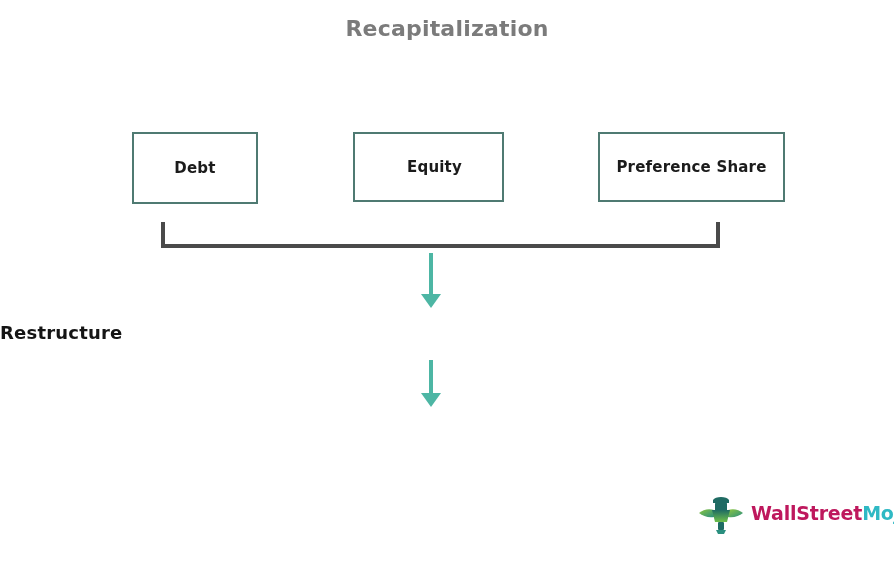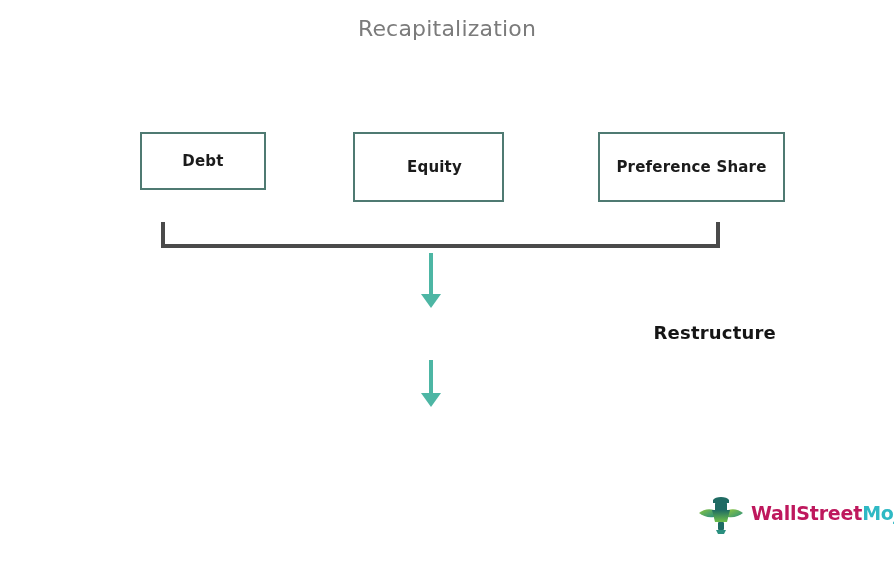--- a/index.html
+++ b/index.html
@@ -24,21 +24,21 @@
   }
 
   
   .diagram-title {
     position: absolute;
     left: 0;
     top: 16px;
     width: 894px;
     text-align: center;
     font-size: 22px;
-    font-weight: 400;
+    font-weight: 700;
     color: #7b7b7b;
     letter-spacing: 0.2px;
     white-space: nowrap;
   }
 
   
   .comp-box {
     position: absolute;
     box-sizing: border-box;
     border: 2px solid #4f7a72;
@@ -48,21 +48,21 @@
     justify-content: center;
   }
   .comp-box-label {
     font-size: 15px;
     font-weight: 700;
     color: #1b1b1b;
     letter-spacing: 0.2px;
     white-space: nowrap;
   }
 
-  #box-debt   { left: 140px; top: 132px; width: 126px; height: 58px; }
+  #box-debt   { left: 132px; top: 132px; width: 126px; height: 72px; }
   #box-equity { left: 353px; top: 132px; width: 151px; height: 70px; padding-left: 12px; }
   #box-pref   { left: 598px; top: 132px; width: 187px; height: 70px; text-align: right; }
 
   
   #bracket {
     position: absolute;
     left: 161px;
     top: 222px;
     width: 559px;
     height: 26px;
@@ -101,21 +101,21 @@
 
   #arrow-2 { left: 420px; top: 360px; height: 48px; }
   #arrow-2 .shaft { height: 34px; }
   #arrow-2 .head  { top: 33px; }
 
   
   .stage-label {
     position: absolute;
     width: 776px;
     left: 0;
-    text-align: right;
+    text-align: left;
     white-space: nowrap;
   }
   #label-restructure {
     top: 322px;
     font-size: 18px;
     font-weight: 700;
     color: #151515;
     letter-spacing: 0.2px;
   }
   #label-outcome {

